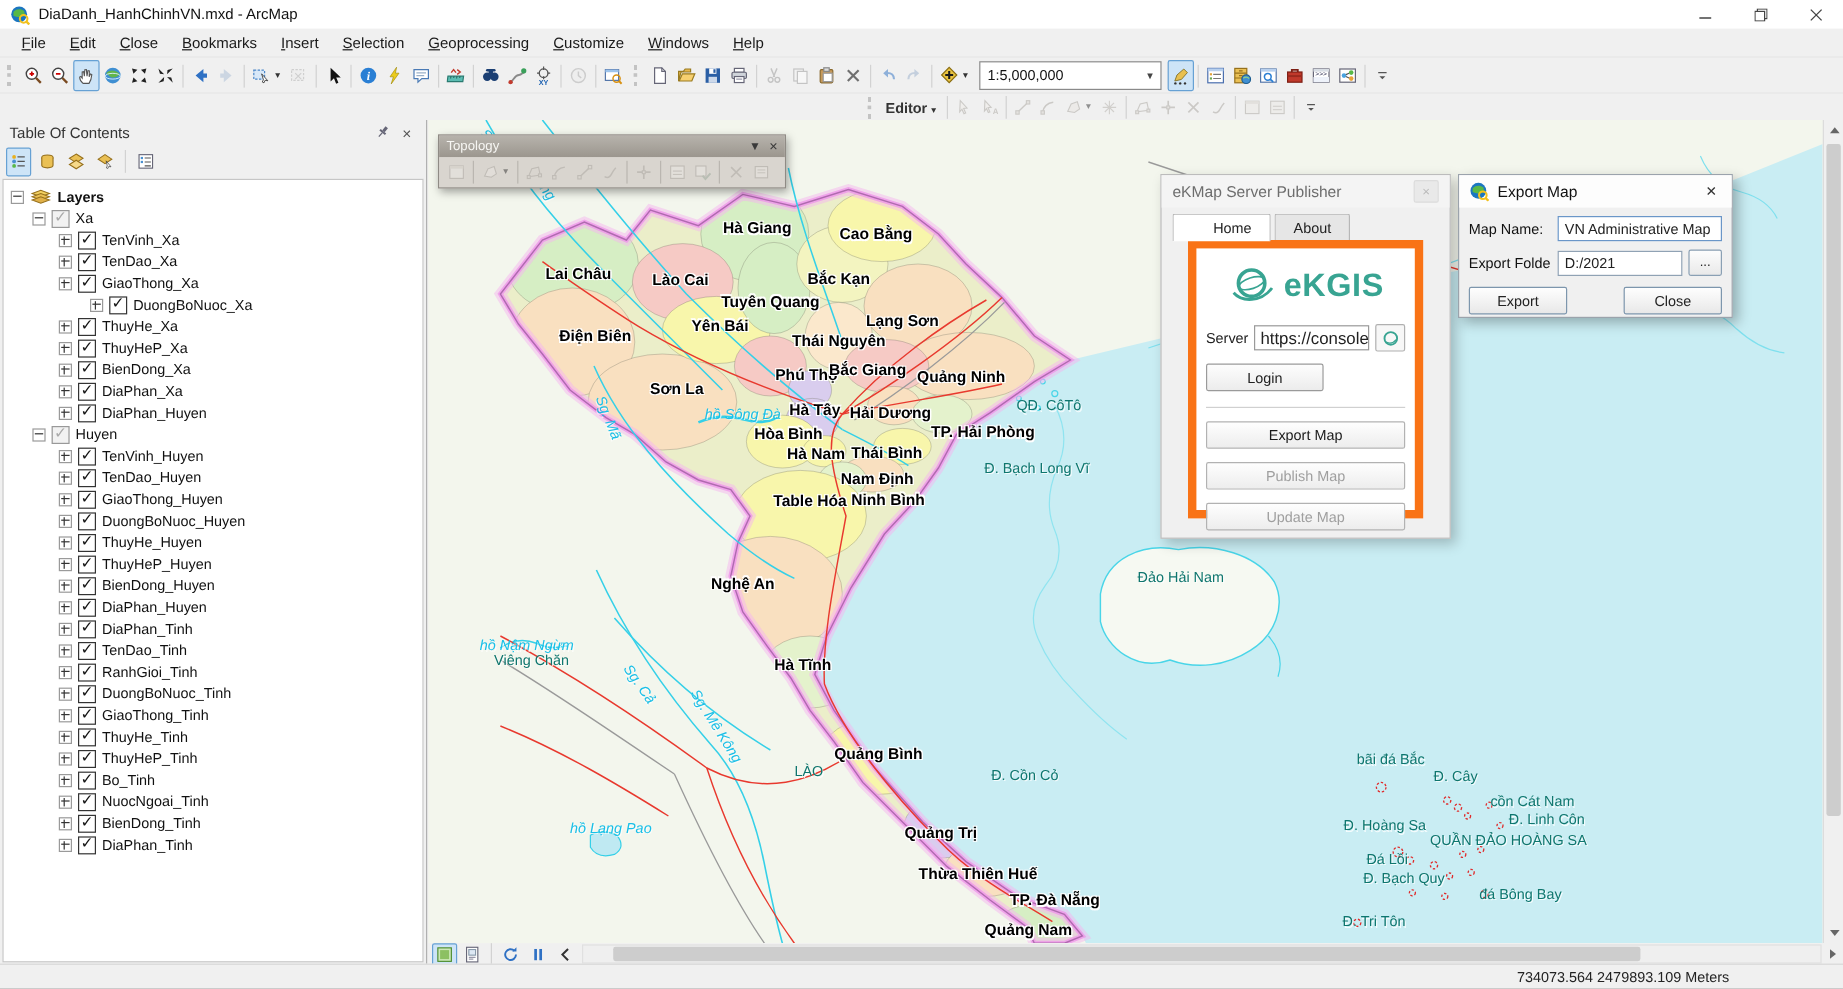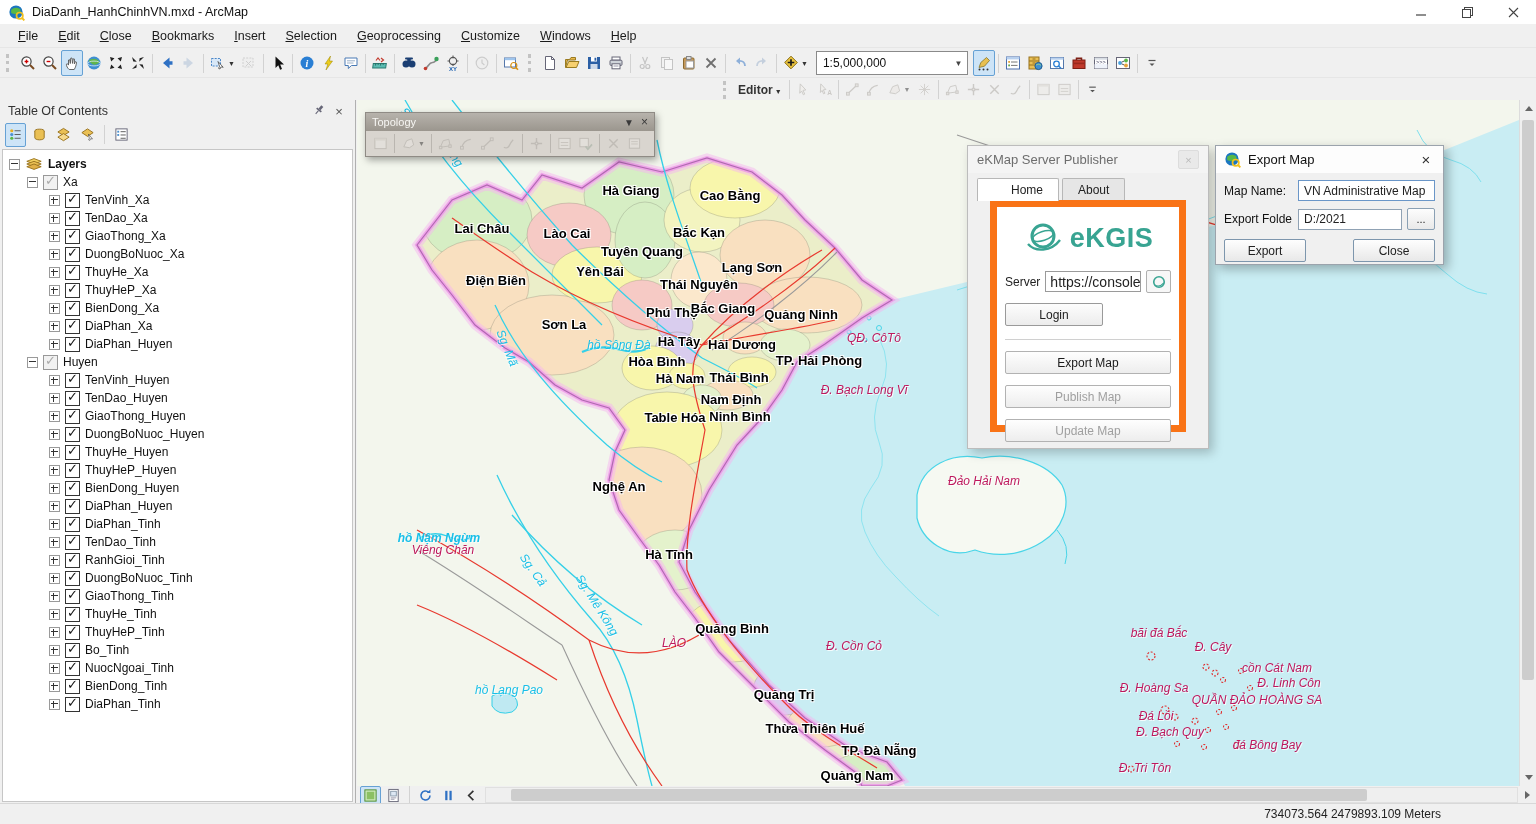--- a/index.html
+++ b/index.html
@@ -48,21 +48,21 @@
   .cb{width:13px;height:13px;border:1px solid #333;background:#fff;flex:none;position:relative;}
   .cb.on::after{content:"✓";position:absolute;left:1px;top:-3px;font-size:13px;font-weight:bold;color:#111;}
   .cb.dim{border-color:#999;background:#f2f2f2;}
   .cb.dim::after{content:"✓";position:absolute;left:1px;top:-3px;font-size:13px;font-weight:bold;color:#aaa;}
   .layers-ic{width:18px;height:14px;flex:none;}
   
   .map-canvas{position:absolute;top:100px;left:357px;width:1162px;height:686px;background:#f3f6ed;overflow:hidden;}
   .map-canvas svg.base{position:absolute;left:0;top:0;}
   .map-label{position:absolute;transform:translate(-50%,-50%);white-space:nowrap;pointer-events:none;}
   .lp{font-size:13px;font-weight:bold;color:#000;text-shadow:1px 1px 0 #fff,-1px -1px 0 #fff,1px -1px 0 #fff,-1px 1px 0 #fff;}
-  .ls{font-size:12px;font-style:italic;color:#be185d;text-shadow:1px 1px 0 rgba(255,255,255,.8);}
+  .ls{font-size:12px;color:#0f766e;text-shadow:1px 1px 0 rgba(255,255,255,.8);}
   .lw{font-size:12px;font-style:italic;color:#18bfe8;text-shadow:1px 1px 0 rgba(255,255,255,.7);}
   .reef{fill:none;stroke:#e02b2b;stroke-width:1.1;stroke-dasharray:2 1.6;}
   
   .vscroll{position:absolute;top:100px;left:1519px;width:17px;height:686px;background:#f0f0f0;border-left:1px solid #dcdcdc;box-sizing:border-box;}
   .vthumb{position:absolute;left:2px;right:2px;top:20px;height:560px;background:#cdcdcd;border-radius:2px;}
   .arr{position:absolute;left:0;width:17px;height:17px;display:flex;align-items:center;justify-content:center;}
   .tri{width:0;height:0;border-left:4px solid transparent;border-right:4px solid transparent;}
   .tri.up{border-bottom:5px solid #666;}
   .tri.dn{border-top:5px solid #666;}
   .tri.rt{border-left:5px solid #666;border-top:4px solid transparent;border-bottom:4px solid transparent;border-right:none;}
@@ -621,21 +621,21 @@
         <div class="trow" style="padding-left: 46px;">
           <span class="exp plus"></span>
           <span class="cb on"></span>
           <span>TenDao_Xa</span>
         </div>
         <div class="trow" style="padding-left: 46px;">
           <span class="exp plus"></span>
           <span class="cb on"></span>
           <span>GiaoThong_Xa</span>
         </div>
-        <div class="trow" style="padding-left: 46px;">
+        <div class="trow" style="padding-left: 72px;">
           <span class="exp plus"></span>
           <span class="cb on"></span>
           <span>DuongBoNuoc_Xa</span>
         </div>
         <div class="trow" style="padding-left: 46px;">
           <span class="exp plus"></span>
           <span class="cb on"></span>
           <span>ThuyHe_Xa</span>
         </div>
         <div class="trow" style="padding-left: 46px;">
@@ -923,21 +923,21 @@
         <div class="map-label ls" style="left: 799px; top: 616px;">Đá Lồi</div>
         <div class="map-label ls" style="left: 813px; top: 632px;">Đ. Bạch Quy</div>
         <div class="map-label ls" style="left: 910px; top: 645px;">đá Bông Bay</div>
         <div class="map-label ls" style="left: 788px; top: 668px;">Đ. Tri Tôn</div>
         <div class="map-label lw" style="left: 59px; top: 22px; transform: translate(-50%, -50%) rotate(42deg);">Sg. Đà</div>
         <div class="map-label lw" style="left: 89px; top: 45px; transform: translate(-50%, -50%) rotate(55deg);">Sg. Hồng</div>
         <div class="map-label lw" style="left: 262px; top: 245px;">hồ Sông Đà</div>
         <div class="map-label lw" style="left: 150px; top: 248px; transform: translate(-50%, -50%) rotate(68deg);">Sg. Mã</div>
         <div class="map-label lw" style="left: 176px; top: 470px; transform: translate(-50%, -50%) rotate(55deg);">Sg. Cả</div>
         <div class="map-label lw" style="left: 240px; top: 505px; transform: translate(-50%, -50%) rotate(58deg);">Sg. Mê Kông</div>
-        <div class="map-label lw" style="left: 82px; top: 438px; font-weight: bold;">hồ Nậm Ngừm</div>
+        <div class="map-label lw" style="left: 82px; top: 438px;">hồ Nậm Ngừm</div>
         <div class="map-label lw" style="left: 152px; top: 590px;">hồ Lạng Pao</div>
       </div>
 
     <div class="topo">
       <div class="topo-title">
         <span>Topology</span>
         <span class="topo-tb">
           <span>▼</span>
           <span style="font-size:12px;">×</span>
         </span>

